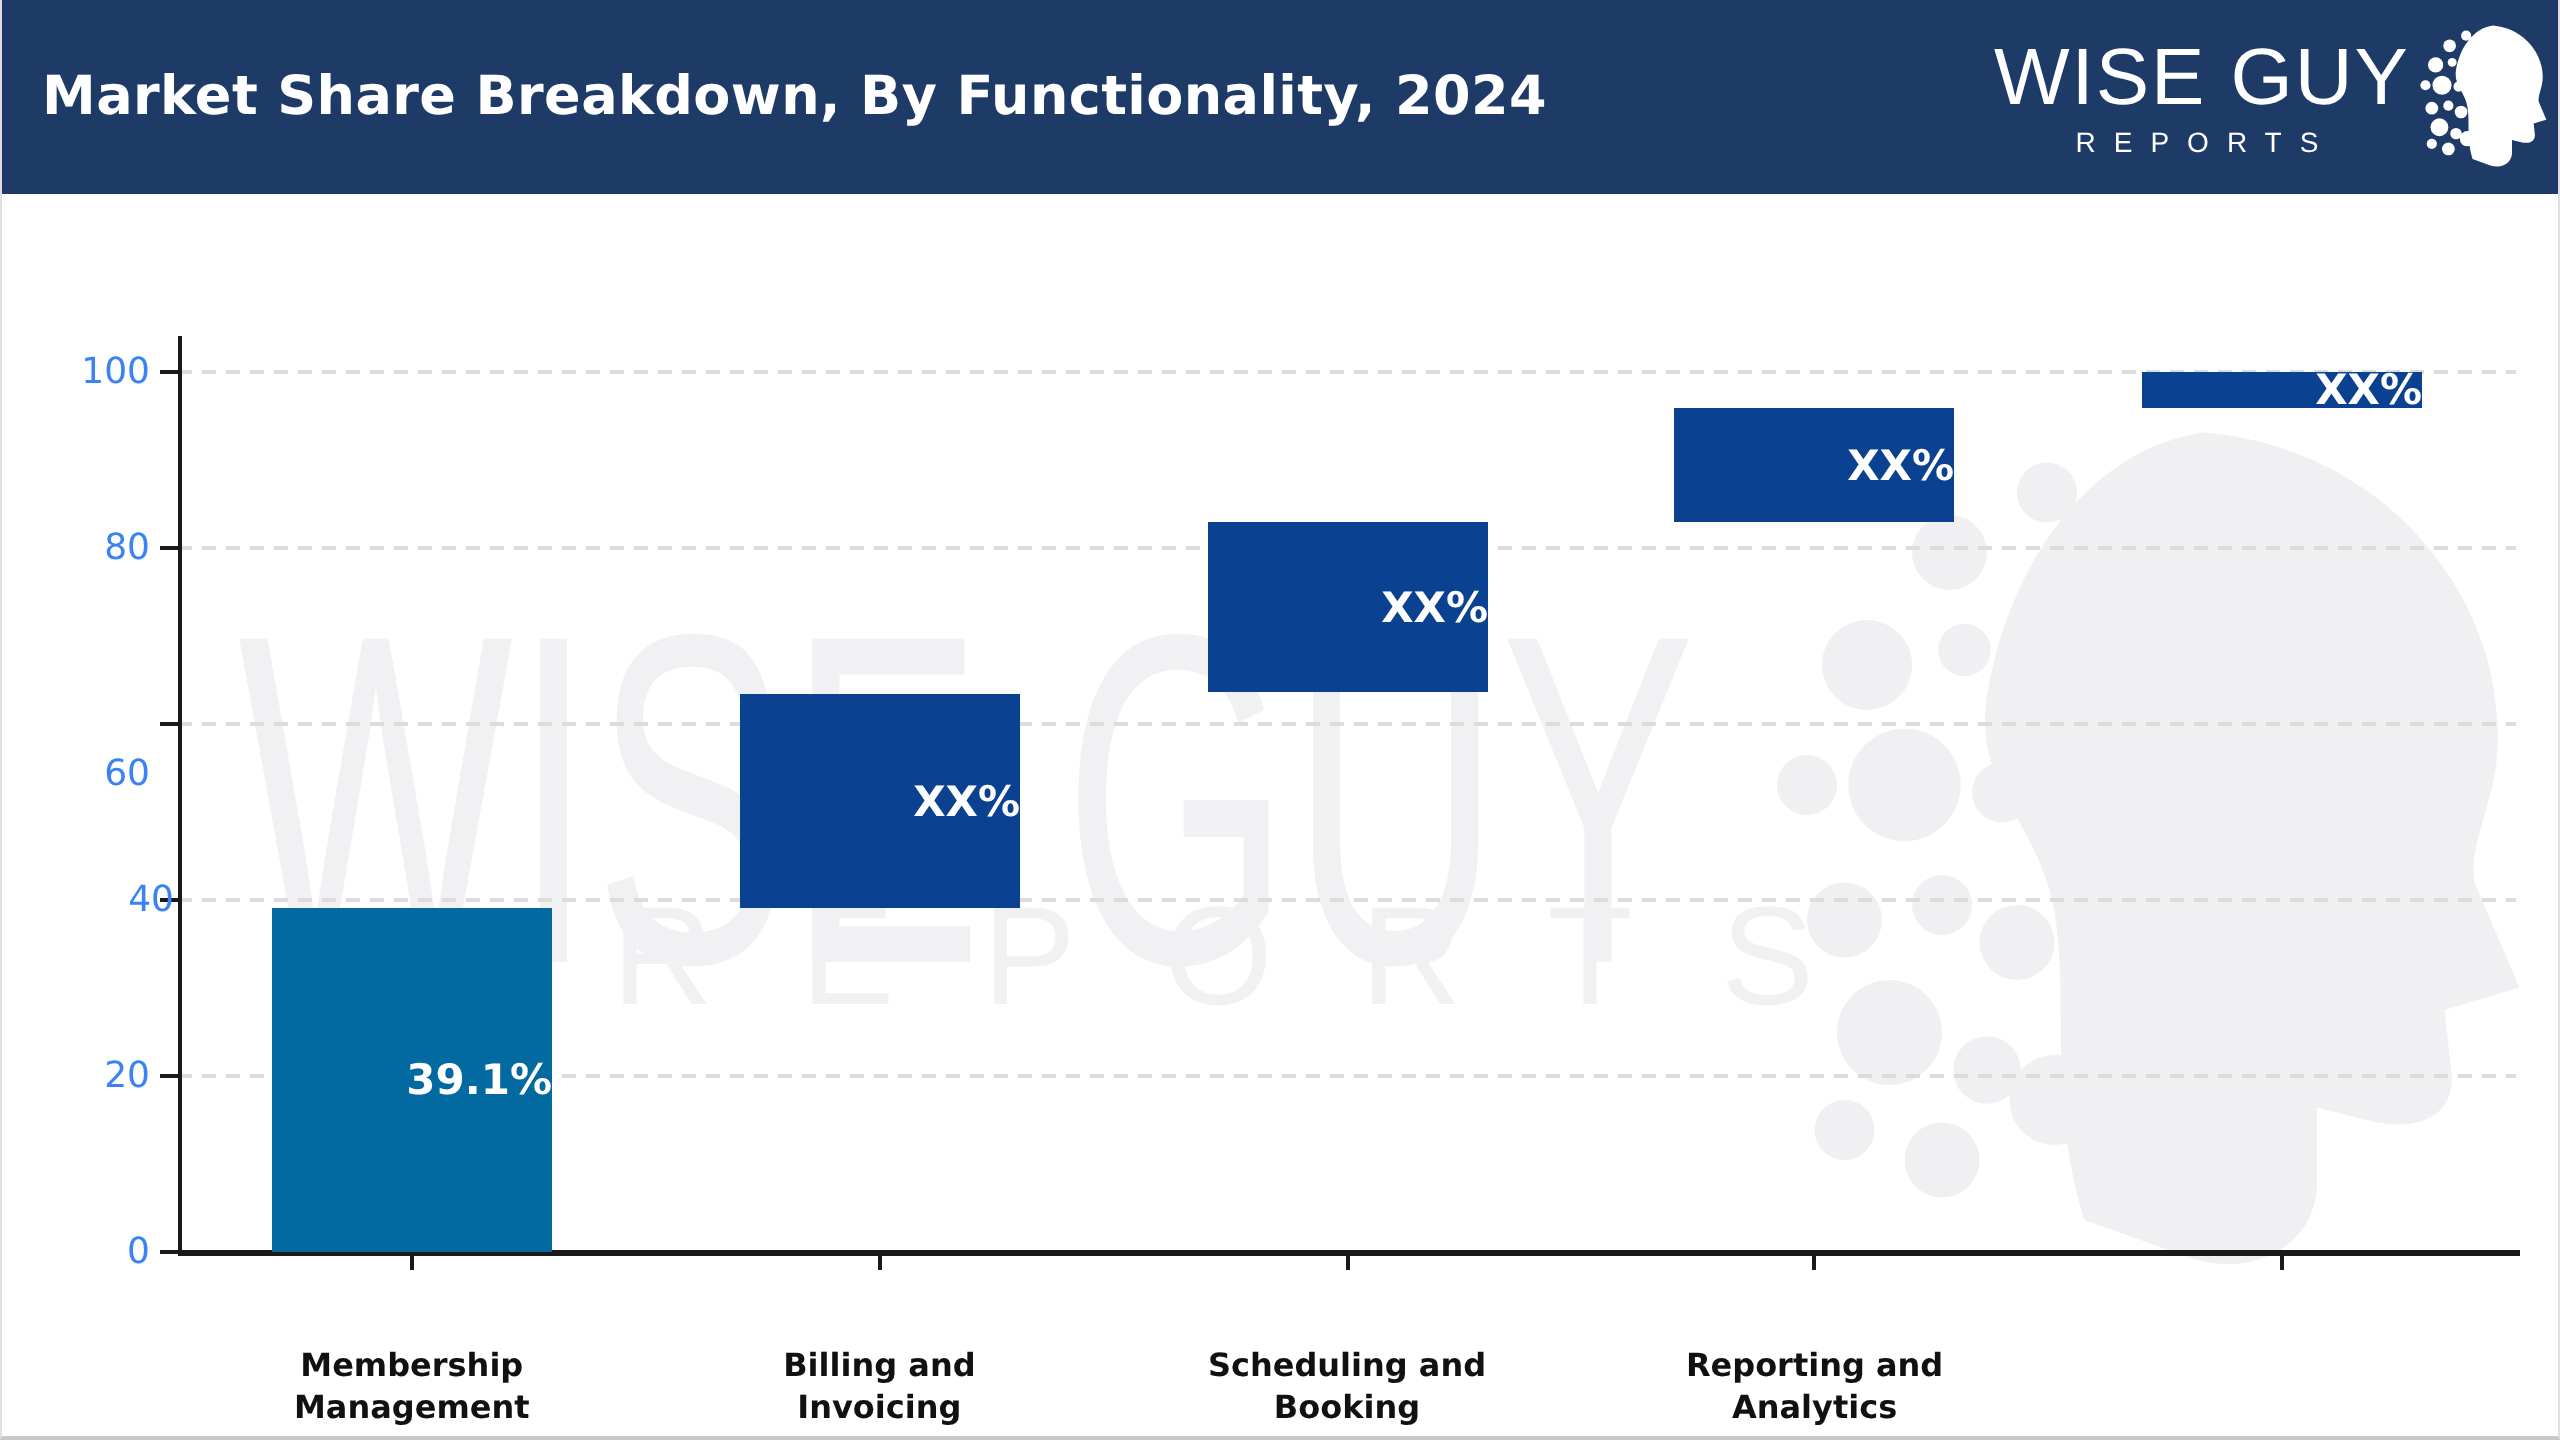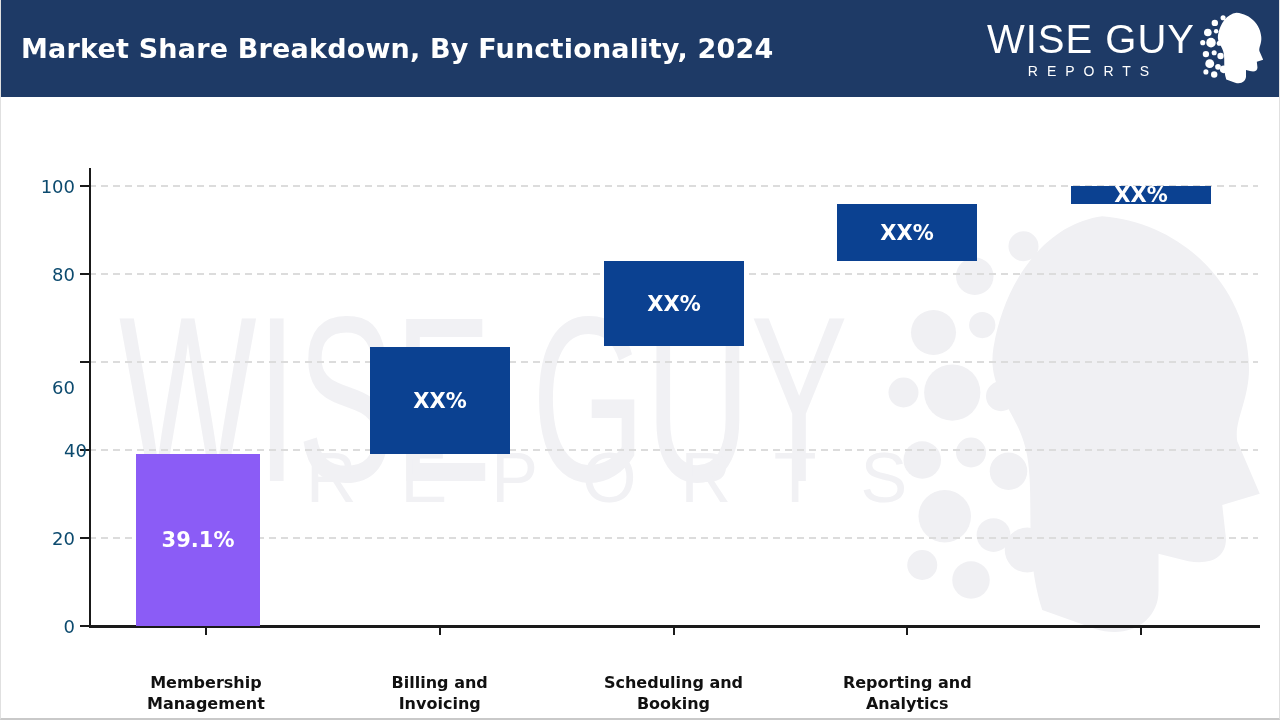--- a/index.html
+++ b/index.html
@@ -6,21 +6,21 @@
   .canvas{
     position:relative;width:1280px;height:720px;overflow:hidden;background:#ffffff;
     font-family:"DejaVu Sans", sans-serif;
     border-left:1px solid #e0e0e0;border-right:1px solid #e0e0e0;border-bottom:2px solid #c9c9c9;
     box-sizing:border-box;
   }
   
   .hdr{
     position:absolute;left:0;top:0;width:1280px;height:97px;background:#1e3a66;
     display:flex;align-items:center;justify-content:space-between;box-sizing:border-box;
-    padding:0 14px 0 20px;
+    padding:0 4px 0 20px;
   }
   .title{
     margin:0;color:#ffffff;font-size:27px;font-weight:bold;letter-spacing:.2px;
     font-family:"DejaVu Sans", sans-serif;
   }
   .logo{display:flex;align-items:center;gap:2px;}
   .logo-text{display:flex;flex-direction:column;align-items:center;color:#ffffff;
     font-family:"Liberation Sans", sans-serif;}
   .logo-name{font-size:40px;font-weight:500;letter-spacing:1px;line-height:1;}
   .logo-sub{font-size:14px;font-weight:400;letter-spacing:9px;line-height:1;margin-top:5px;text-indent:4px;}
@@ -39,24 +39,24 @@
   .wm-head{position:absolute;left:855px;top:205px;width:440px;height:450px;color:#f0f0f3;z-index:1;}
   
   #plot{position:absolute;left:0;top:97px;width:1280px;height:623px;z-index:2;}
   .gridline{position:absolute;height:2px;
     background-image:repeating-linear-gradient(90deg,#dcdcdc 0 7px,transparent 7px 12px);}
   .x-axis-line{position:absolute;background:#1a1a1a;height:3px;}
   .y-axis-line{position:absolute;background:#1a1a1a;width:2px;}
   .y-tick{position:absolute;background:#1a1a1a;height:2px;width:9px;}
   .x-tick{position:absolute;background:#1a1a1a;width:2px;height:8px;}
   .y-tick-label{
-    position:absolute;color:#0c4a6e;font-size:18px;text-align:right;width:60px;
+    position:absolute;color:#3b82f6;font-size:18px;text-align:right;width:60px;
     transform:translateY(-50%);
   }
-  .bar{position:absolute;background:#0b4191;display:flex;align-items:center;justify-content:center;overflow:visible;}
+  .bar{position:absolute;background:#0b4191;display:flex;align-items:center;justify-content:flex-end;overflow:visible;}
   .bar-value-label{color:#ffffff;font-size:21px;font-weight:bold;white-space:nowrap;}
   .x-category-label{
     position:absolute;color:#111111;font-size:16px;font-weight:bold;text-align:center;
     width:230px;transform:translateX(-50%);line-height:1.3;margin-top:33px;
   }
 </style>
 </head>
 <body>
 
 <svg width="0" height="0" style="position:absolute" aria-hidden="true">
@@ -119,21 +119,21 @@
         <div class="y-tick" style="left: 79px; top: 264px;"></div>
         <div class="y-tick-label" style="left: 14px; top: 265px; margin-top: 25px;">60</div>
         <div class="gridline" style="left: 88px; top: 176px; width: 1169px;"></div>
         <div class="y-tick" style="left: 79px; top: 176px;"></div>
         <div class="y-tick-label" style="left: 14px; top: 177px;">80</div>
         <div class="gridline" style="left: 88px; top: 88px; width: 1169px;"></div>
         <div class="y-tick" style="left: 79px; top: 88px;"></div>
         <div class="y-tick-label" style="left: 14px; top: 89px;">100</div>
         <div class="y-axis-line" style="left: 88px; top: 71px; height: 458px;"></div>
         <div class="x-axis-line" style="left: 88px; top: 528px; width: 1171px;"></div>
-        <div class="bar" style="left: 135px; top: 357px; width: 124px; height: 172px; background: #8b5cf6;">
+        <div class="bar" style="left: 135px; top: 357px; width: 140px; height: 172px; background: #0369a1;">
           <span class="bar-value-label">39.1%</span>
         </div>
         <div class="x-tick" style="left: 203.9px; top: 530px;"></div>
         <div class="x-category-label" style="left: 204.9px; top: 543px;"><span>Membership</span><br><span>Management</span></div>
         <div class="bar" style="left: 369px; top: 250px; width: 140px; height: 107px; background: rgb(11, 65, 145);">
           <span class="bar-value-label">XX%</span>
         </div>
         <div class="x-tick" style="left: 437.7px; top: 530px;"></div>
         <div class="x-category-label" style="left: 438.7px; top: 543px;"><span>Billing and</span><br><span>Invoicing</span></div>
         <div class="bar" style="left: 603px; top: 164px; width: 140px; height: 85px; background: rgb(11, 65, 145);">

